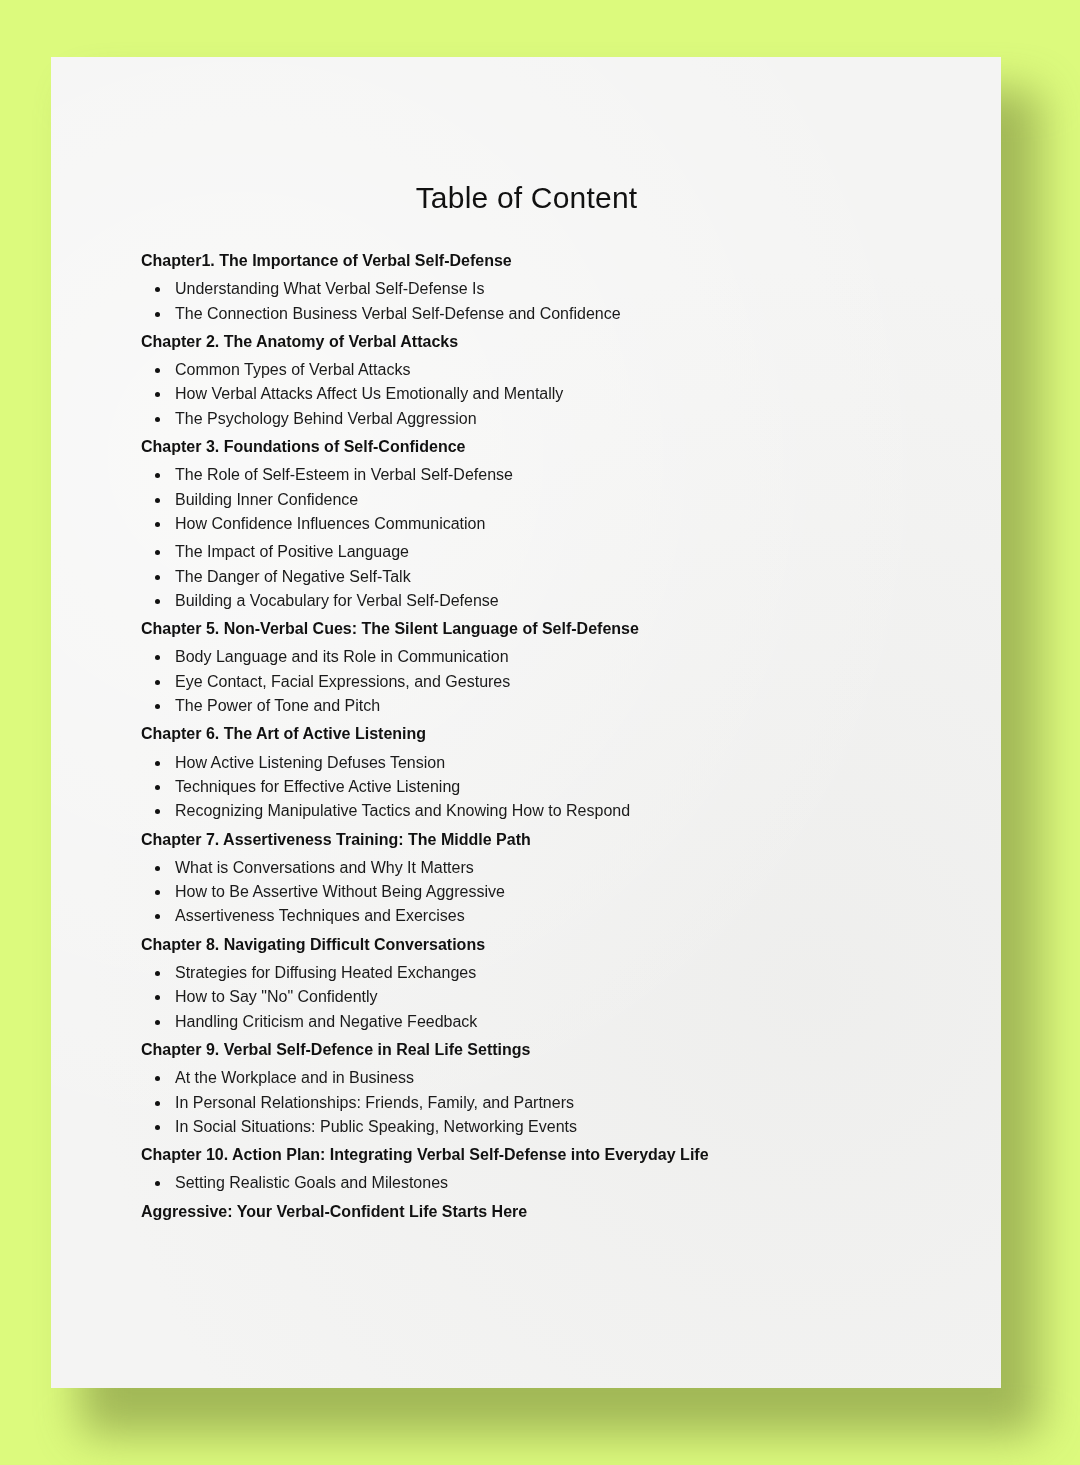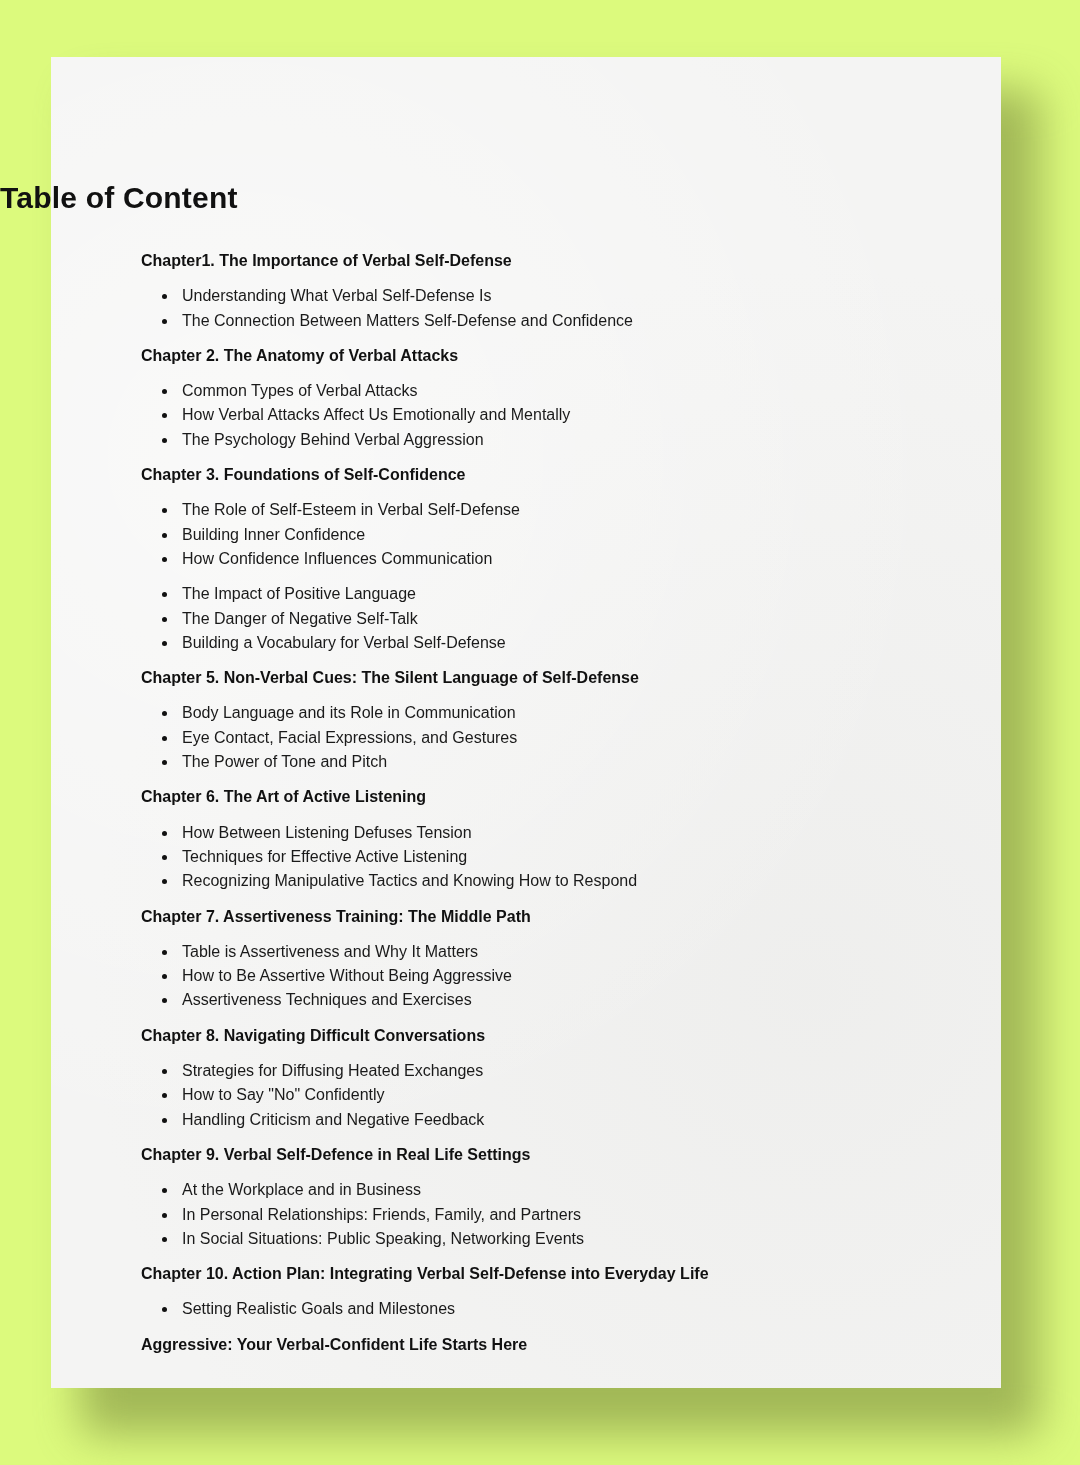--- a/index.html
+++ b/index.html
@@ -34,21 +34,22 @@
       background: #f4f4f3;
       background-image:
         radial-gradient(circle at 20% 30%, rgba(255,255,255,0.5), rgba(255,255,255,0) 60%),
         radial-gradient(circle at 80% 70%, rgba(230,230,228,0.4), rgba(255,255,255,0) 60%);
     }
     .title {
       position: absolute;
       top: 181px;
       left: 0;
       width: 1053px;
-      font-weight: bold;
+      text-align: center;
+      font-weight: normal;
       font-size: 30px;
       color: #111;
       letter-spacing: 0.2px;
       margin: 0;
     }
     .toc {
       position: absolute;
       left: 141px;
       top: 249px;
       margin: 0;
@@ -58,21 +59,21 @@
     }
     .chapter {
       font-weight: bold;
       font-size: 16px;
       line-height: 24.3px;
       height: 24.3px;
       white-space: nowrap;
     }
     .sub {
       list-style: none;
-      margin: 11px;
+      margin: 4px;
       padding: 0;
     }
     .sub-item {
       font-size: 16px;
       line-height: 24.3px;
       height: 24.3px;
       white-space: nowrap;
       position: relative;
       padding-left: 30px;
       color: #1a1a1a;
@@ -94,21 +95,21 @@
 
 <div class="page"></div>
 
 <h1 class="title">Table of Content</h1>
 
 <ul class="toc">
   <li>
     <div class="chapter">Chapter1. The Importance of Verbal Self-Defense</div>
     <ul class="sub">
       <li class="sub-item"><span class="bullet"></span><span>Understanding What Verbal Self-Defense Is</span></li>
-      <li class="sub-item"><span class="bullet"></span><span>The Connection Between Matters Self-Defense and Confidence</span></li>
+      <li class="sub-item"><span class="bullet"></span><span>The Connection Business Verbal Self-Defense and Confidence</span></li>
     </ul>
   </li>
   <li>
     <div class="chapter">Chapter 2. The Anatomy of Verbal Attacks</div>
     <ul class="sub">
       <li class="sub-item"><span class="bullet"></span><span>Common Types of Verbal Attacks</span></li>
       <li class="sub-item"><span class="bullet"></span><span>How Verbal Attacks Affect Us Emotionally and Mentally</span></li>
       <li class="sub-item"><span class="bullet"></span><span>The Psychology Behind Verbal Aggression</span></li>
     </ul>
   </li>
@@ -131,29 +132,29 @@
     <div class="chapter">Chapter 5. Non-Verbal Cues: The Silent Language of Self-Defense</div>
     <ul class="sub">
       <li class="sub-item"><span class="bullet"></span><span>Body Language and its Role in Communication</span></li>
       <li class="sub-item"><span class="bullet"></span><span>Eye Contact, Facial Expressions, and Gestures</span></li>
       <li class="sub-item"><span class="bullet"></span><span>The Power of Tone and Pitch</span></li>
     </ul>
   </li>
   <li>
     <div class="chapter">Chapter 6. The Art of Active Listening</div>
     <ul class="sub">
-      <li class="sub-item"><span class="bullet"></span><span>How Between Listening Defuses Tension</span></li>
+      <li class="sub-item"><span class="bullet"></span><span>How Active Listening Defuses Tension</span></li>
       <li class="sub-item"><span class="bullet"></span><span>Techniques for Effective Active Listening</span></li>
       <li class="sub-item"><span class="bullet"></span><span>Recognizing Manipulative Tactics and Knowing How to Respond</span></li>
     </ul>
   </li>
   <li>
     <div class="chapter">Chapter 7. Assertiveness Training: The Middle Path</div>
     <ul class="sub">
-      <li class="sub-item"><span class="bullet"></span><span>Table is Assertiveness and Why It Matters</span></li>
+      <li class="sub-item"><span class="bullet"></span><span>What is Conversations and Why It Matters</span></li>
       <li class="sub-item"><span class="bullet"></span><span>How to Be Assertive Without Being Aggressive</span></li>
       <li class="sub-item"><span class="bullet"></span><span>Assertiveness Techniques and Exercises</span></li>
     </ul>
   </li>
   <li>
     <div class="chapter">Chapter 8. Navigating Difficult Conversations</div>
     <ul class="sub">
       <li class="sub-item"><span class="bullet"></span><span>Strategies for Diffusing Heated Exchanges</span></li>
       <li class="sub-item"><span class="bullet"></span><span>How to Say "No" Confidently</span></li>
       <li class="sub-item"><span class="bullet"></span><span>Handling Criticism and Negative Feedback</span></li>

